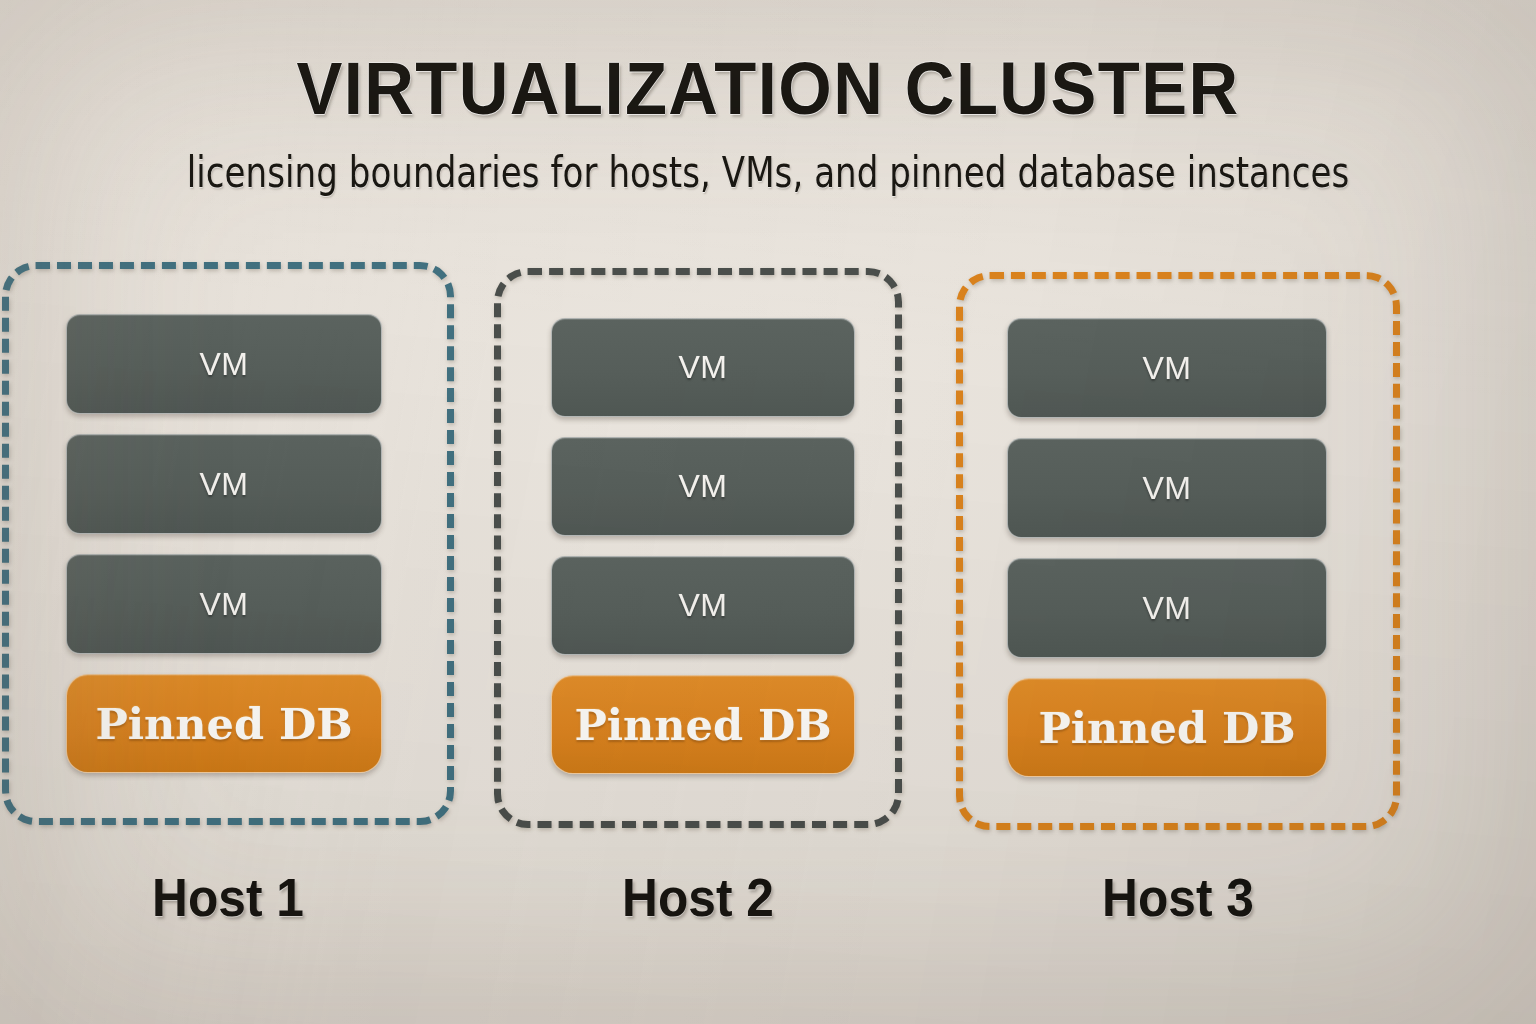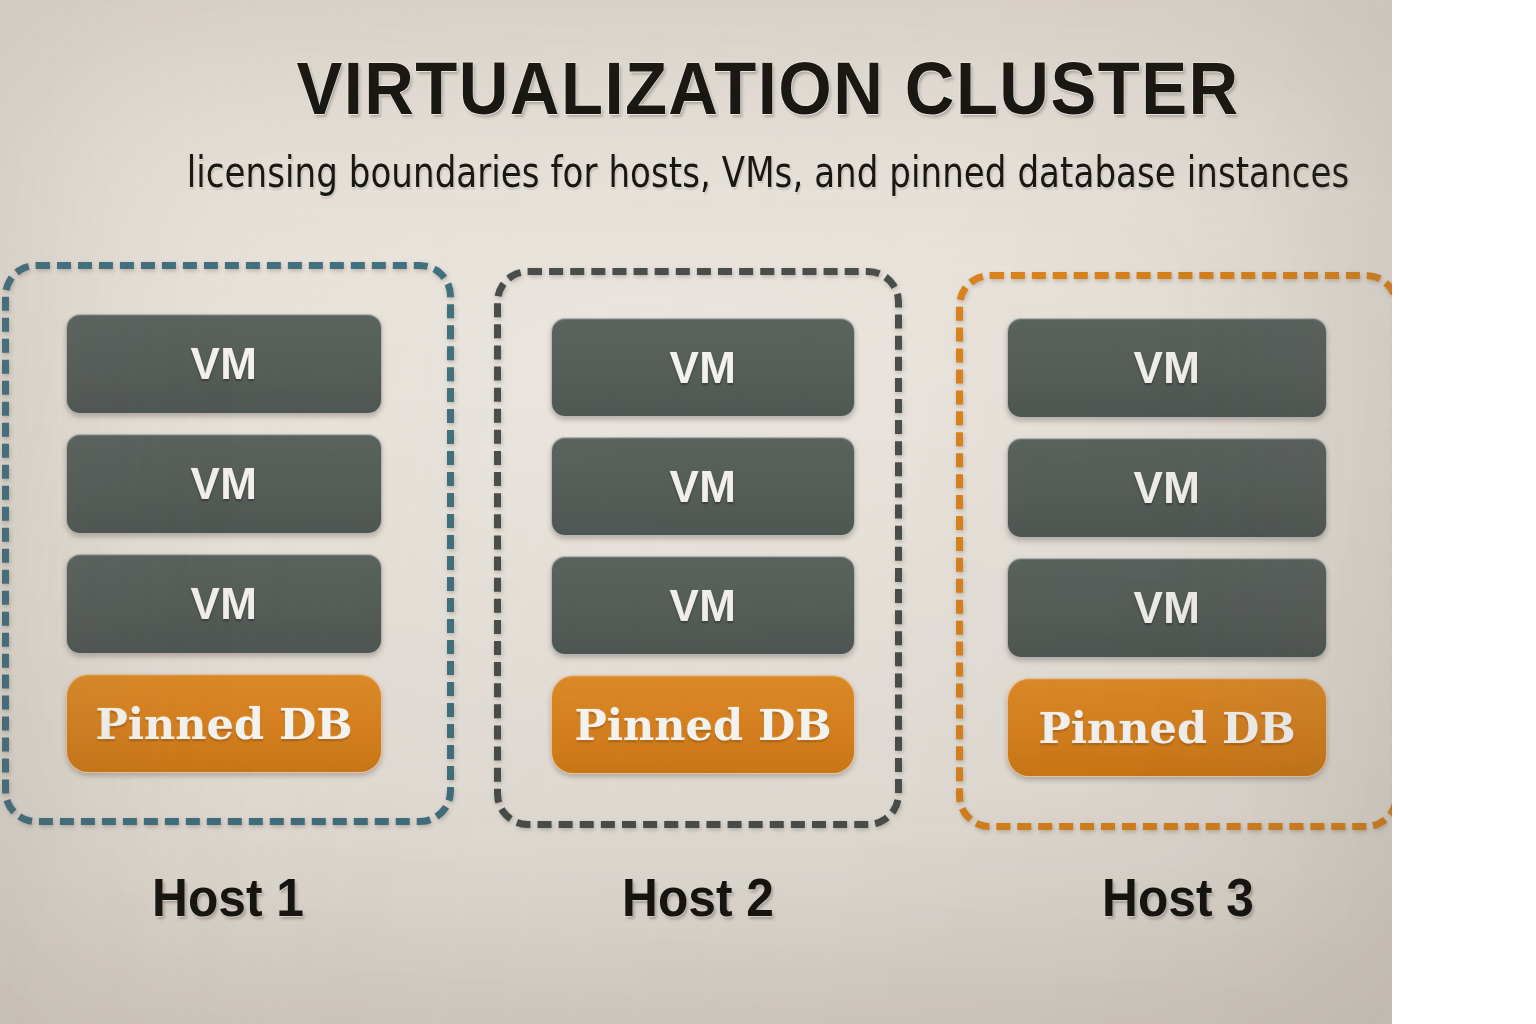--- a/index.html
+++ b/index.html
@@ -8,21 +8,21 @@
   }
   body {
     width: 1536px;
     height: 1024px;
     overflow: hidden;
     font-family: "Liberation Sans", sans-serif;
   }
 
   #slide {
     position: relative;
-    width: 1392px;
+    width: 1536px;
     height: 1024px;
     background:
       radial-gradient(ellipse 120% 95% at 48% 40%, #eae5de 0%, #e5dfd7 46%, #ddd6cd 78%, #d4ccc2 100%);
     overflow: hidden;
   }
 
   
   #grain {
     position: absolute;
     inset: 0;
@@ -119,22 +119,22 @@
   .node.db {
     height: 99px;
     border-radius: 22px;
     background: linear-gradient(180deg, #e08c28 0%, #d9821f 55%, #cd7916 100%);
   }
   #stack-2 .node.vm { height: 99px; }
   #stack-3 .node.vm { height: 100px; }
 
   .node-label {
     font-family: "Liberation Sans", sans-serif;
-    font-size: 44px;
-    font-weight: bold;
+    font-size: 32px;
+    font-weight: normal;
     letter-spacing: 0.5px;
     color: #f4f2ee;
     text-shadow:
       0 2px 2px rgba(35,38,36,0.55),
       0 0 1px rgba(255,255,255,0.35);
   }
   .node.db .node-label {
     font-family: "DejaVu Serif", "Liberation Serif", serif;
     font-size: 43px;
     font-weight: bold;

